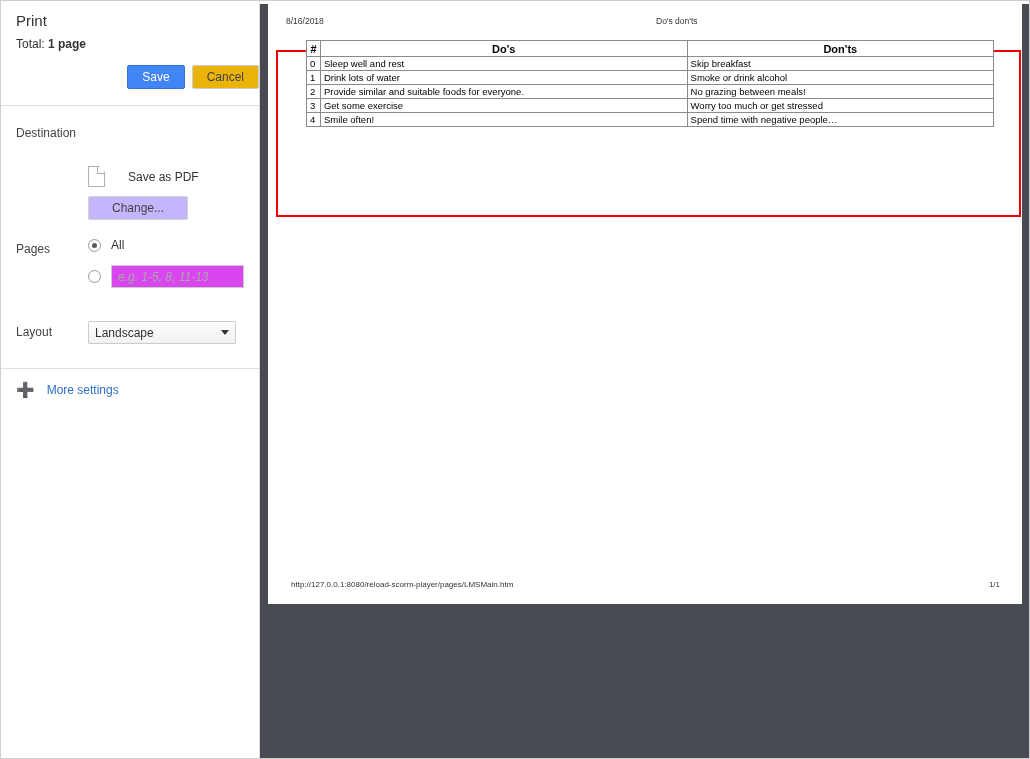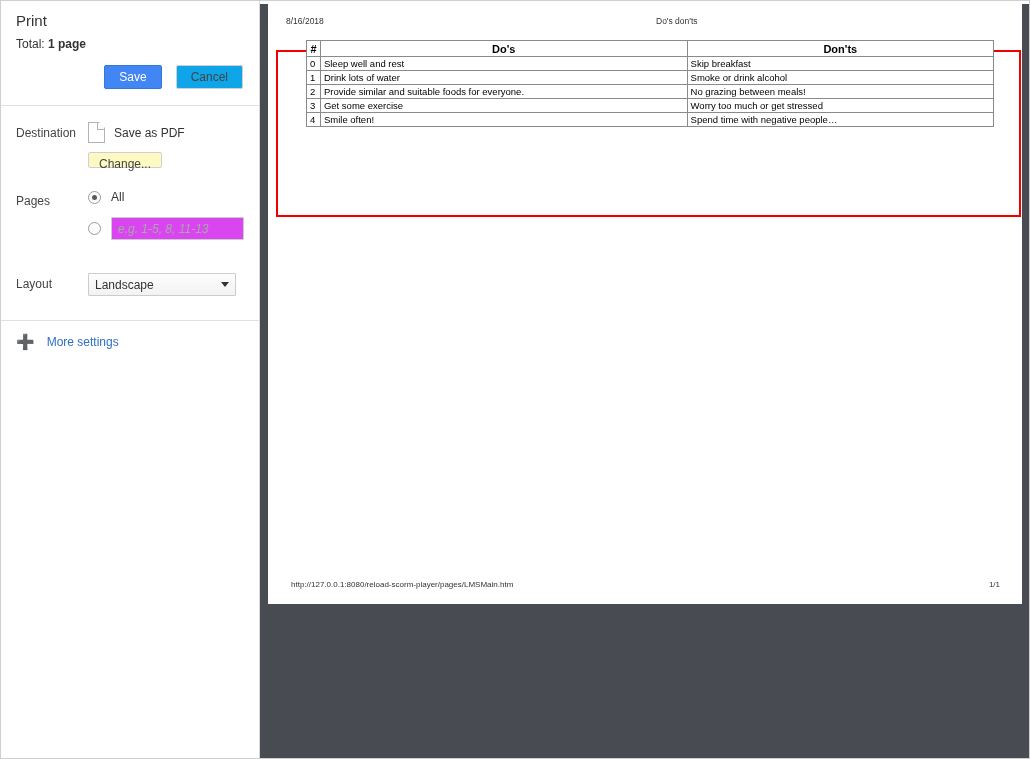--- a/index.html
+++ b/index.html
@@ -35,45 +35,45 @@
   .panel-total {
     font-size: 12px;
     color: #333333;
     padding: 8px 0 0 16px;
   }
   .panel-total b {
     font-weight: bold;
     text-align: right;
   }
   .action-row {
-    padding: 14px 16px 16px 0;
+    padding: 14px 0 16px 0;
     text-align: right;
     display: flex;
     justify-content: flex-end;
-    gap: 14px;
+    gap: 7px;
   }
   .btn {
     font-family: "Liberation Sans", sans-serif;
     font-size: 12px;
     padding: 0 14px;
     height: 24px;
     line-height: 23px;
     border-radius: 2px;
     cursor: default;
     box-sizing: border-box;
     text-align: center;
     min-width: 52px;
   }
   .btn-primary {
     background: #4285f4;
     color: #ffffff;
     border: 1px solid #3079d6;
   }
   .btn-secondary {
-    background: #0ea5e9;
+    background: #eab308;
     color: #444444;
     border: 1px solid #cfcfcf;
   }
   .divider {
     height: 1px;
     background: #e0e0e0;
     width: 100%;
   }
   .section {
     padding: 16px 16px 14px 16px;
@@ -90,22 +90,23 @@
     font-size: 12px;
     color: #444444;
     padding-top: 4px;
   }
   .row-body {
     flex: 1 1 auto;
   }
   .dest-line {
     display: flex;
     align-items: center;
-    gap: 9px;
+    gap: 23px;
     margin-bottom: 9px;
+    margin-top: 44px;
   }
   .doc-icon {
     width: 15px;
     height: 19px;
     border: 1px solid #b3b3b3;
     background: #ffffff;
     position: relative;
     display: inline-block;
   }
   .doc-icon:after {
@@ -130,27 +131,27 @@
     border-bottom: 1px solid #b3b3b3;
     background: #fafafa;
     transform: rotate(0deg);
   }
   .dest-text {
     font-size: 12px;
     color: #333333;
   }
   .change-btn {
     margin-left: 0px;
-    background: #fef9c3;
+    background: #c4b5fd;
     border: 1px solid #cfcfcf;
     color: #444;
     font-size: 12px;
-    height: 16px;
+    height: 24px;
     line-height: 23px;
-    padding: 0 10px;
+    padding: 0 23px;
     border-radius: 2px;
     display: inline-block;
     box-sizing: border-box;
   }
   .radio-line {
     display: flex;
     align-items: center;
     gap: 10px;
     margin-bottom: 13px;
   }

